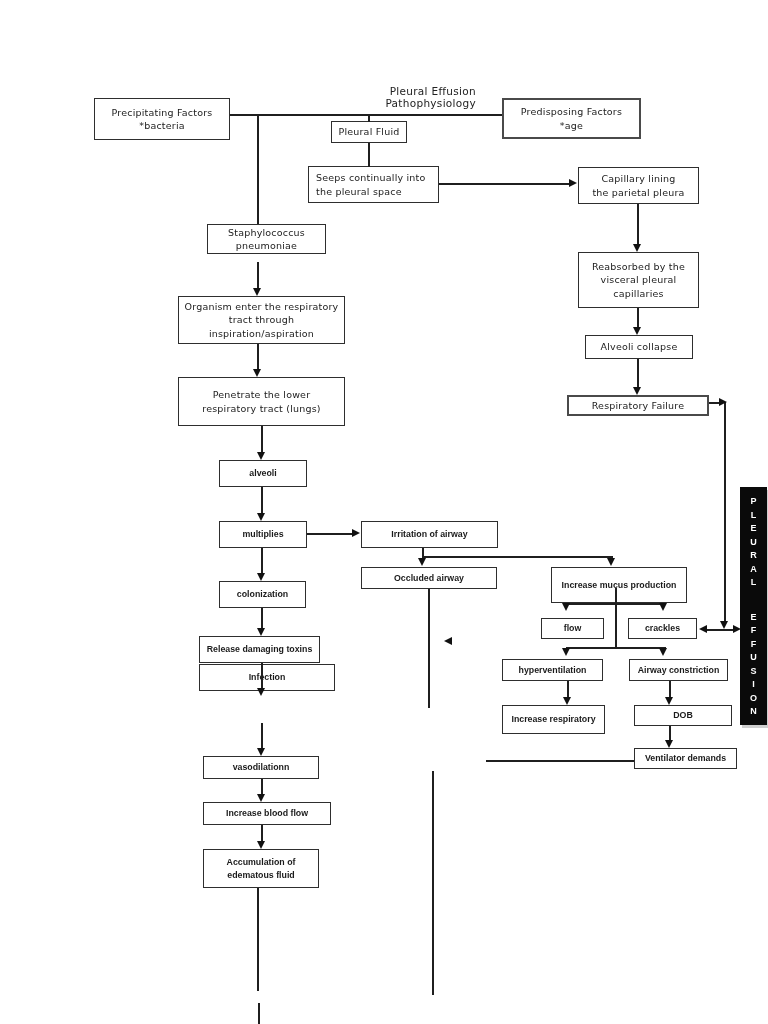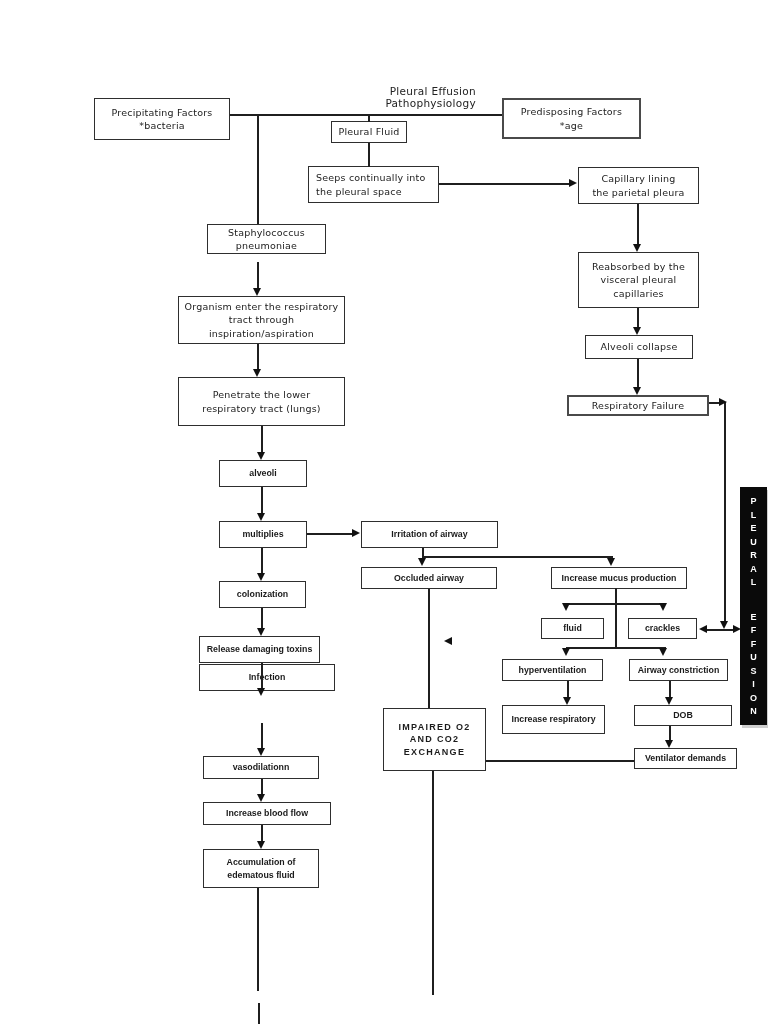--- a/index.html
+++ b/index.html
@@ -62,31 +62,28 @@
   <div class="node bf" style="left:219px;top:581px;width:87px;height:27px">colonization</div>
   <div class="node bf" style="left:199px;top:636px;width:121px;height:27px">Release damaging toxins</div>
   <div class="node bf" style="left:199px;top:664px;width:136px;height:27px">Infection</div>
   <div class="node bf" style="left:203px;top:756px;width:116px;height:23px">vasodilationn</div>
   <div class="node bf" style="left:203px;top:802px;width:128px;height:23px">Increase blood flow</div>
   <div class="node bf" style="left:203px;top:849px;width:116px;height:39px">Accumulation of
 edematous fluid</div>
 
   <div class="node bf" style="left:361px;top:521px;width:137px;height:27px">Irritation of airway</div>
   <div class="node bf" style="left:361px;top:567px;width:136px;height:22px">Occluded airway</div>
-  <div class="node bf" style="left:551px;top:567px;width:136px;height:22px">Increase mucus production</div>
-  <div class="node bf" style="left:541px;top:618px;width:63px;height:21px">fluid</div>
+  <div class="node bf" style="left:551px;top:567px;width:136px;height:36px">Increase mucus production</div>
+  <div class="node bf" style="left:541px;top:618px;width:63px;height:21px">flow</div>
   <div class="node bf" style="left:628px;top:618px;width:69px;height:21px">crackles</div>
   <div class="node bf" style="left:502px;top:659px;width:101px;height:22px">hyperventilation</div>
   <div class="node bf" style="left:629px;top:659px;width:99px;height:22px">Airway constriction</div>
   <div class="node bf" style="left:502px;top:705px;width:103px;height:29px">Increase respiratory</div>
   <div class="node bf" style="left:634px;top:705px;width:98px;height:21px">DOB</div>
   <div class="node bf" style="left:634px;top:748px;width:103px;height:21px">Ventilator demands</div>
-  <div class="node bf sp" style="left:383px;top:708px;width:103px;height:63px">IMPAIRED O2
-AND CO2
-EXCHANGE</div>
 
   <div class="pe-box">
     <div class="vword">
         <span>P</span>
         <span>L</span>
         <span>E</span>
         <span>U</span>
         <span>R</span>
         <span>A</span>
         <span>L</span>

